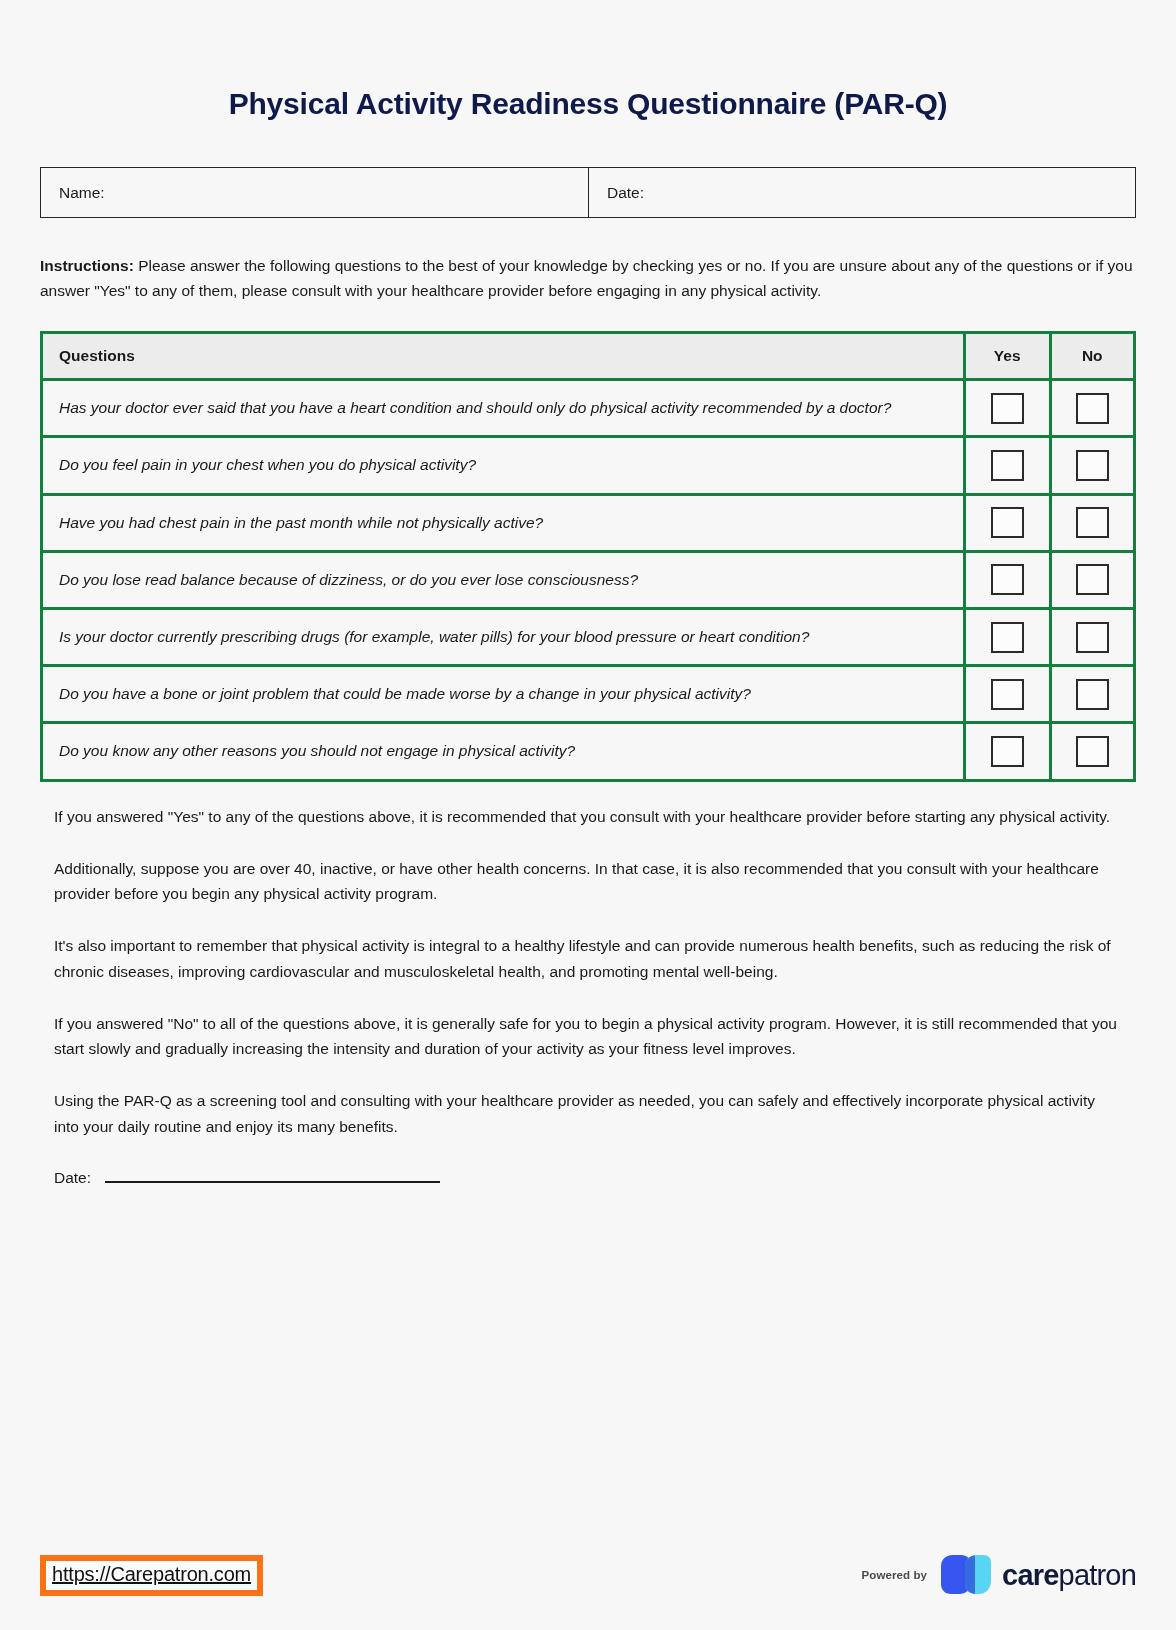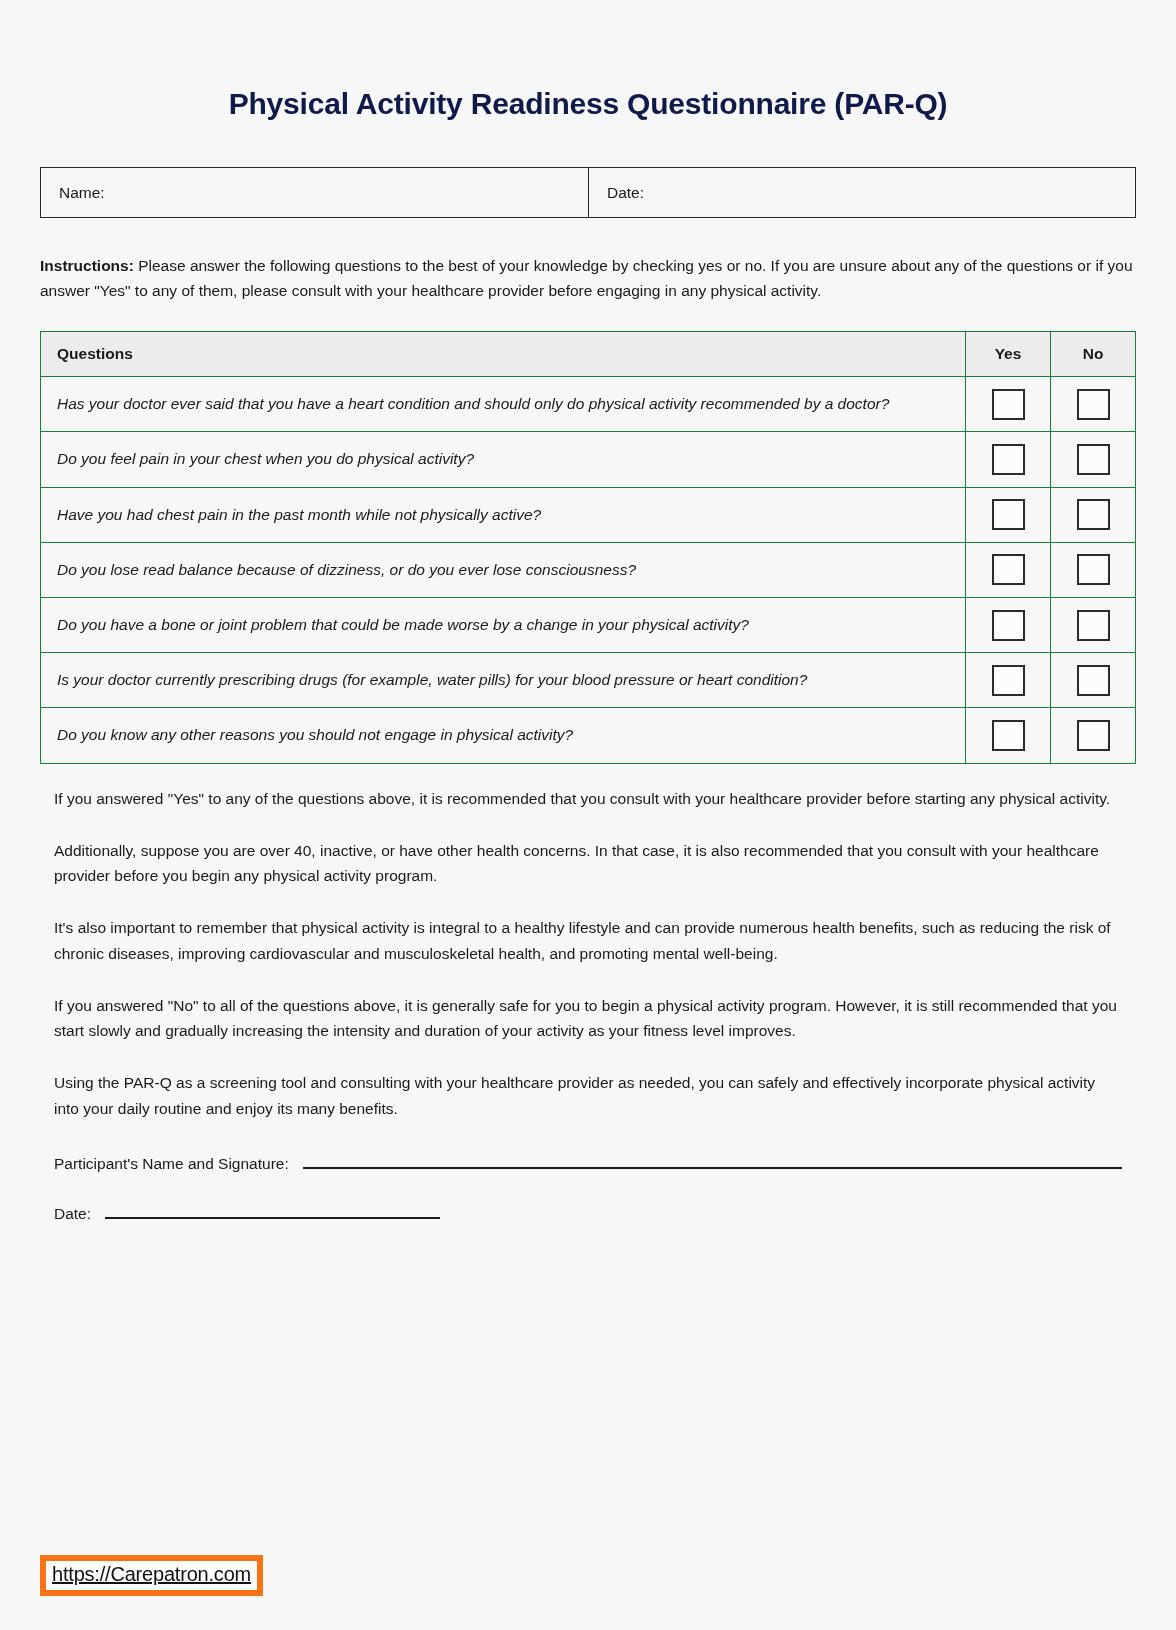--- a/index.html
+++ b/index.html
@@ -65,21 +65,21 @@
 
   
   .qtable {
     margin-top: 28px;
     width: 1096px;
     border-collapse: collapse;
     table-layout: fixed;
     border: 1px solid #2b2b2b;
   }
   .qtable th, .qtable td {
-    border: 1px solid #15803d;
+    border: 3px solid #15803d;
     text-align: left;
     vertical-align: middle;
   }
   .qtable thead th {
     background: #ececec;
     font-size: 15.5px;
     font-weight: bold;
     padding: 13px 16px;
     height: 40px;
   }
@@ -240,53 +240,60 @@
         <td class="qtext">Have you had chest pain in the past month while not physically active?</td>
         <td class="cb"><span class="checkbox"></span></td>
         <td class="cb"><span class="checkbox"></span></td>
       </tr>
       <tr>
         <td class="qtext">Do you lose read balance because of dizziness, or do you ever lose consciousness?</td>
         <td class="cb"><span class="checkbox"></span></td>
         <td class="cb"><span class="checkbox"></span></td>
       </tr>
       <tr>
+        <td class="qtext">Is your doctor currently prescribing drugs (for example, water pills) for your blood pressure or heart condition?</td>
+        <td class="cb"><span class="checkbox"></span></td>
+        <td class="cb"><span class="checkbox"></span></td>
+      </tr>
+      <tr>
         <td class="qtext">Do you have a bone or joint problem that could be made worse by a change in your physical activity?</td>
-        <td class="cb"><span class="checkbox"></span></td>
-        <td class="cb"><span class="checkbox"></span></td>
-      </tr>
-      <tr>
-        <td class="qtext">Is your doctor currently prescribing drugs (for example, water pills) for your blood pressure or heart condition?</td>
         <td class="cb"><span class="checkbox"></span></td>
         <td class="cb"><span class="checkbox"></span></td>
       </tr>
       <tr>
         <td class="qtext">Do you know any other reasons you should not engage in physical activity?</td>
         <td class="cb"><span class="checkbox"></span></td>
         <td class="cb"><span class="checkbox"></span></td>
       </tr>
     </tbody>
   </table>
 
   <div class="body-copy">
     <p>If you answered "Yes" to any of the questions above, it is recommended that you consult with your healthcare provider before starting any physical activity.</p>
     <p>Additionally, suppose you are over 40, inactive, or have other health concerns. In that case, it is also recommended that you consult with your healthcare provider before you begin any physical activity program.</p>
     <p>It's also important to remember that physical activity is integral to a healthy lifestyle and can provide numerous health benefits, such as reducing the risk of chronic diseases, improving cardiovascular and musculoskeletal health, and promoting mental well-being.</p>
     <p>If you answered "No" to all of the questions above, it is generally safe for you to begin a physical activity program. However, it is still recommended that you start slowly and gradually increasing the intensity and duration of your activity as your fitness level improves.</p>
     <p>Using the PAR-Q as a screening tool and consulting with your healthcare provider as needed, you can safely and effectively incorporate physical activity into your daily routine and enjoy its many benefits.</p>
   </div>
 
 
-  <div class="sigrow">
-    <span class="label">Participant's Name and Signature:</span>
-    <span class="sigline"></span>
-  </div>
 
   <div class="sigrow date-row">
     <span class="label">Date:</span>
     <span class="sigline"></span>
   </div>
 
   <div class="footer">
     <a class="url-box" href="#">https://Carepatron.com</a>
+    <div class="brand">
+      <span class="powered">Powered by</span>
+      <span class="logo-lockup">
+        <svg class="logo-mark" width="54" height="42" viewBox="0 0 54 42">
+          <path d="M2 12 C2 5.5 7 1 14 1 L22 1 C28 1 32 5 32 11 L32 29 C32 35.5 27 40 20 40 L12 40 C6 40 2 36 2 30 Z" fill="#3656ef"></path>
+          <path d="M26 12 C26 5.5 31 1 38 1 L44 1 C49.5 1 52 4 52 9 L52 27 C52 34 47 40 40 40 L36 40 C30 40 26 36 26 30 Z" fill="#4fd3f2" opacity="0.95"></path>
+          <path d="M26 12 C26 6.5 30 2 36 1.2 L36 39.8 C30 39.4 26 35.5 26 30 Z" fill="#2f4ad8" opacity="0.75"></path>
+        </svg>
+        <span class="logo-word"><span class="care">care</span><span class="patron">patron</span></span>
+      </span>
+    </div>
   </div>
 
 </div>
 
 </body></html>

